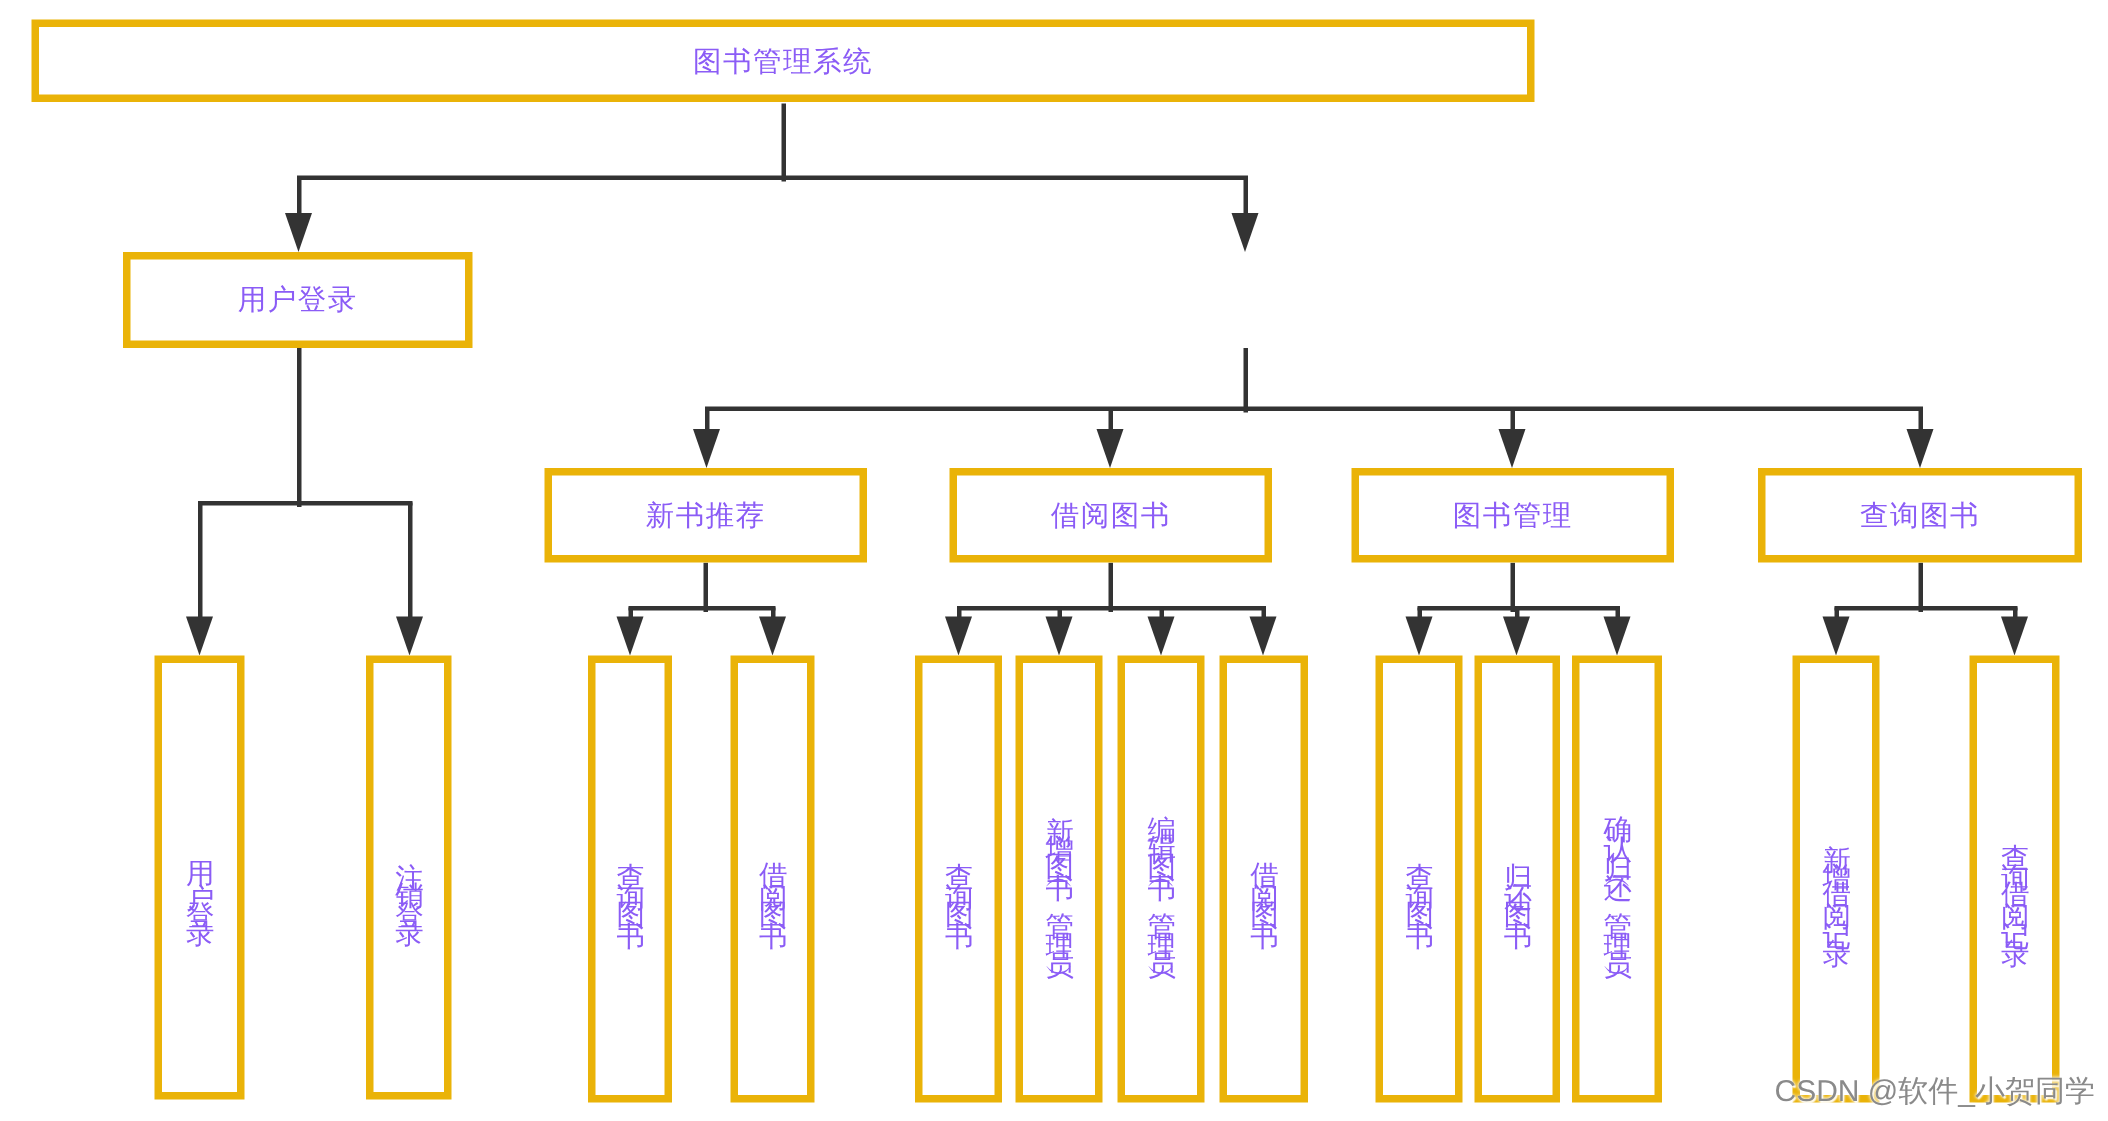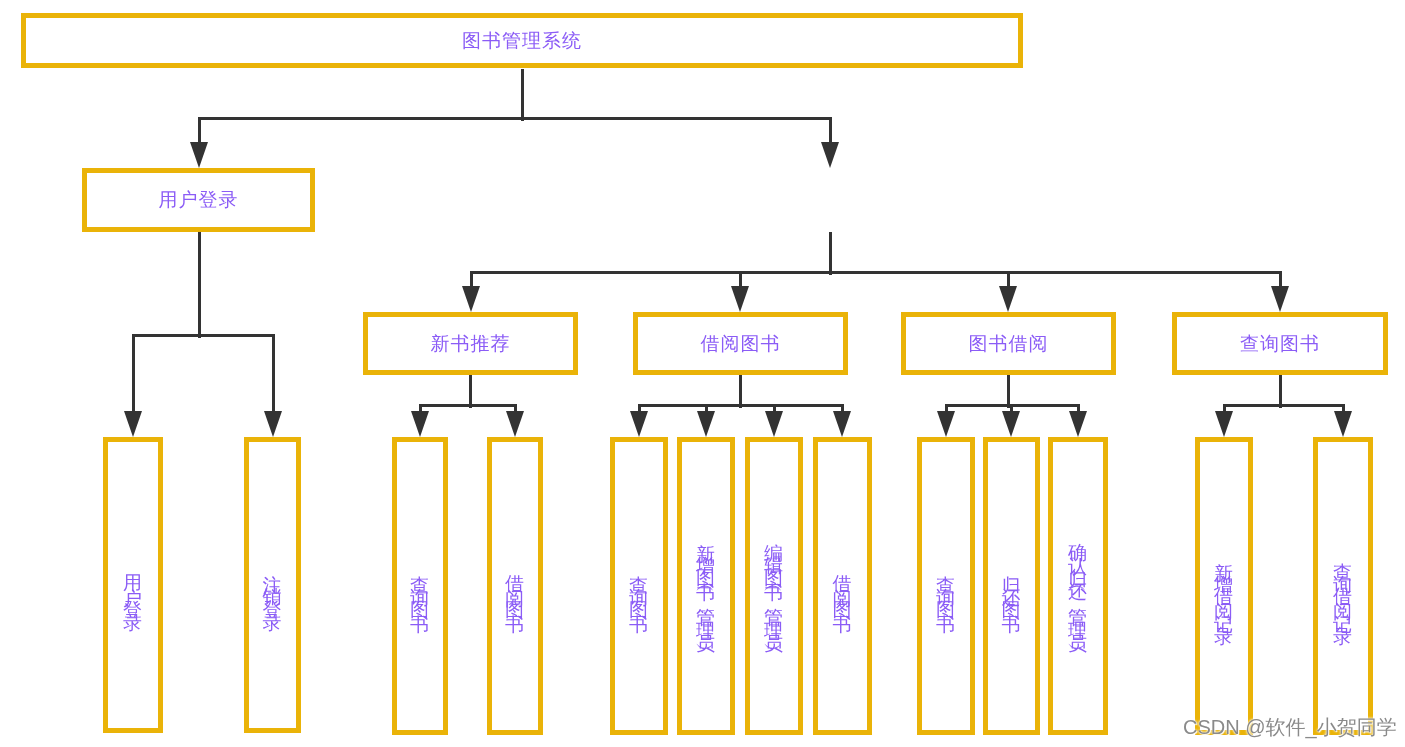--- a/index.html
+++ b/index.html
@@ -146,21 +146,21 @@
     <div class="node v" style="left: 677px; top: 437px; width: 58px; height: 298px;">
       <span class="label">新增图书（管理员）</span>
     </div>
     <div class="node v" style="left: 745px; top: 437px; width: 58px; height: 298px;">
       <span class="label">编辑图书（管理员）</span>
     </div>
     <div class="node v" style="left: 813px; top: 437px; width: 59px; height: 298px;">
       <span class="label">借阅图书</span>
     </div>
     <div class="node h" style="left: 901px; top: 312px; width: 215px; height: 63px;">
-      <span class="label">图书借阅</span>
+      <span class="label">图书管理</span>
     </div>
     <div class="node v" style="left: 917px; top: 437px; width: 58px; height: 298px;">
       <span class="label">查询图书</span>
     </div>
     <div class="node v" style="left: 983px; top: 437px; width: 57px; height: 298px;">
       <span class="label">归还图书</span>
     </div>
     <div class="node v" style="left: 1048px; top: 437px; width: 60px; height: 298px;">
       <span class="label">确认归还（管理员）</span>
     </div>

